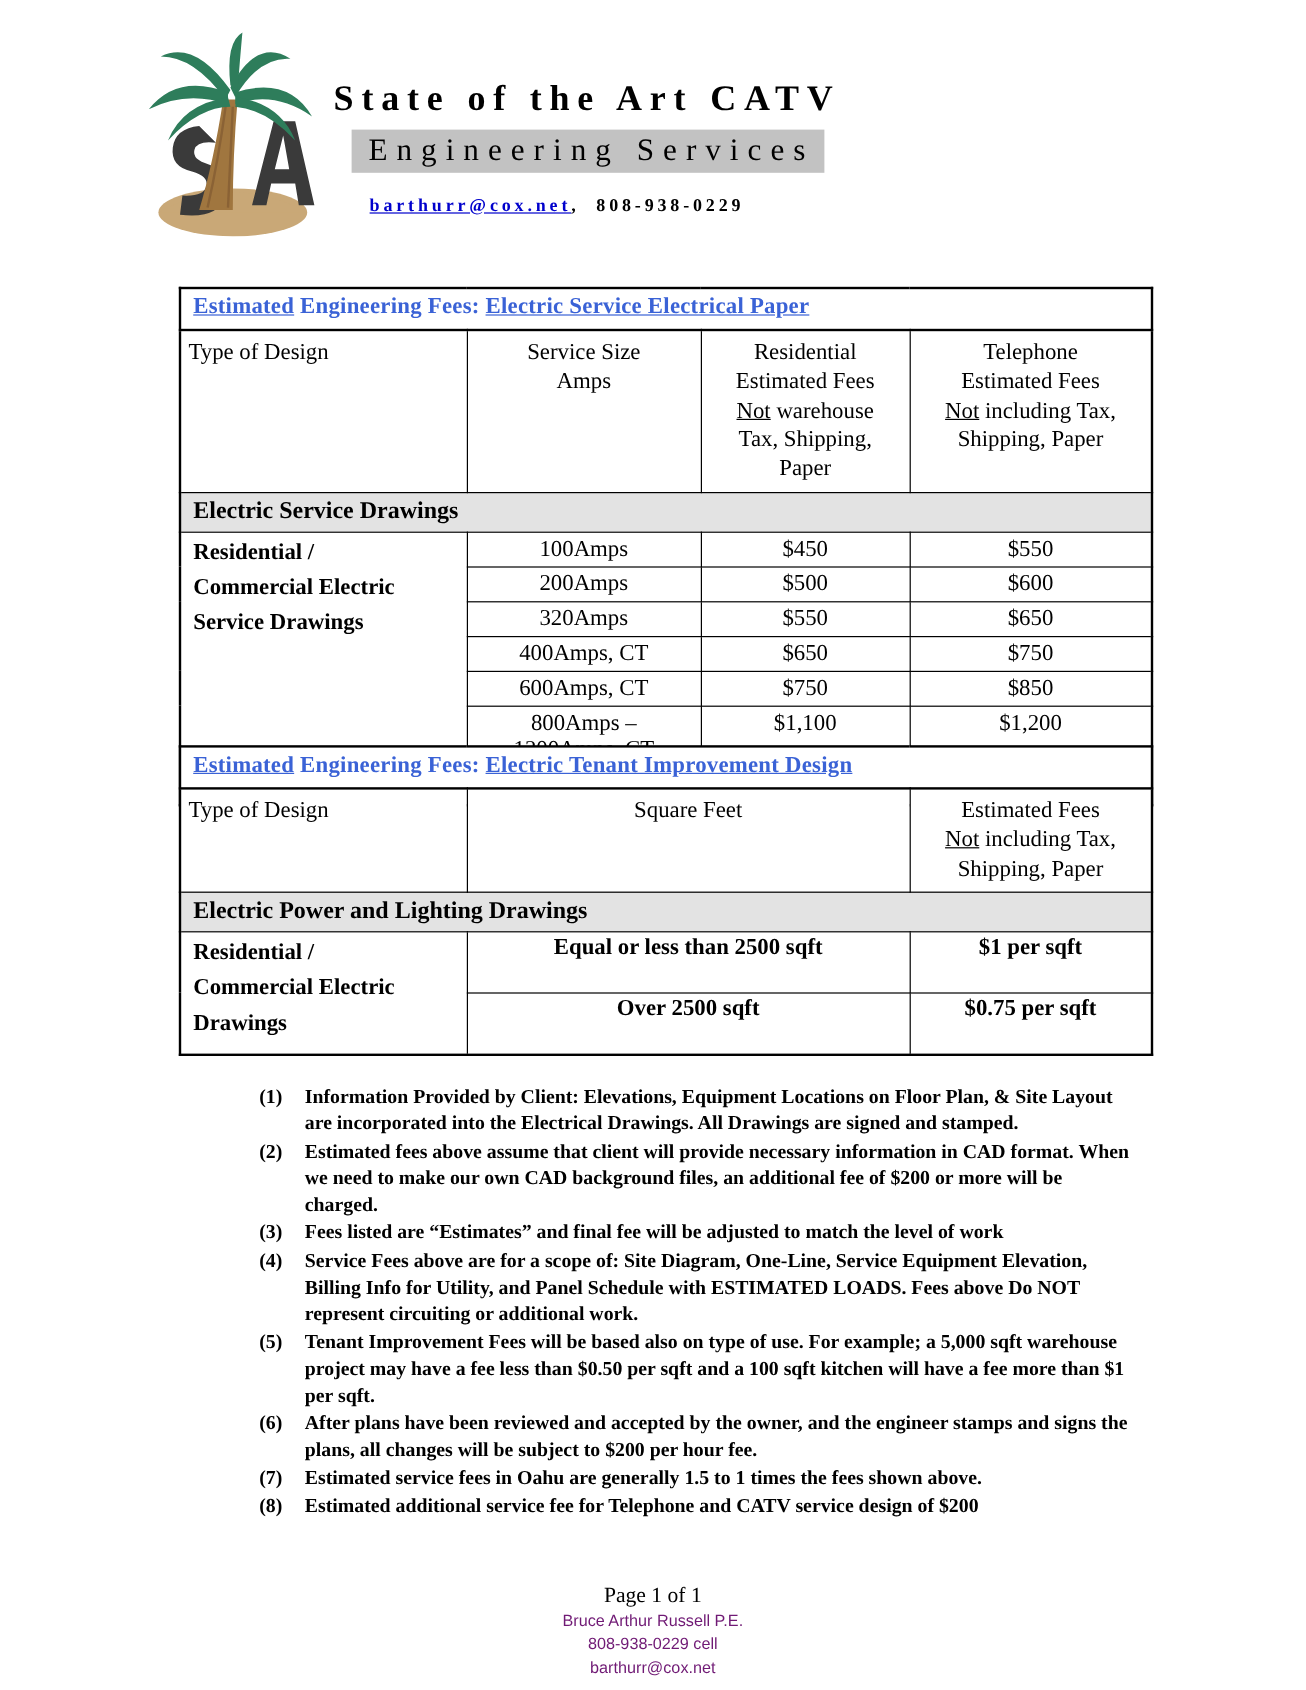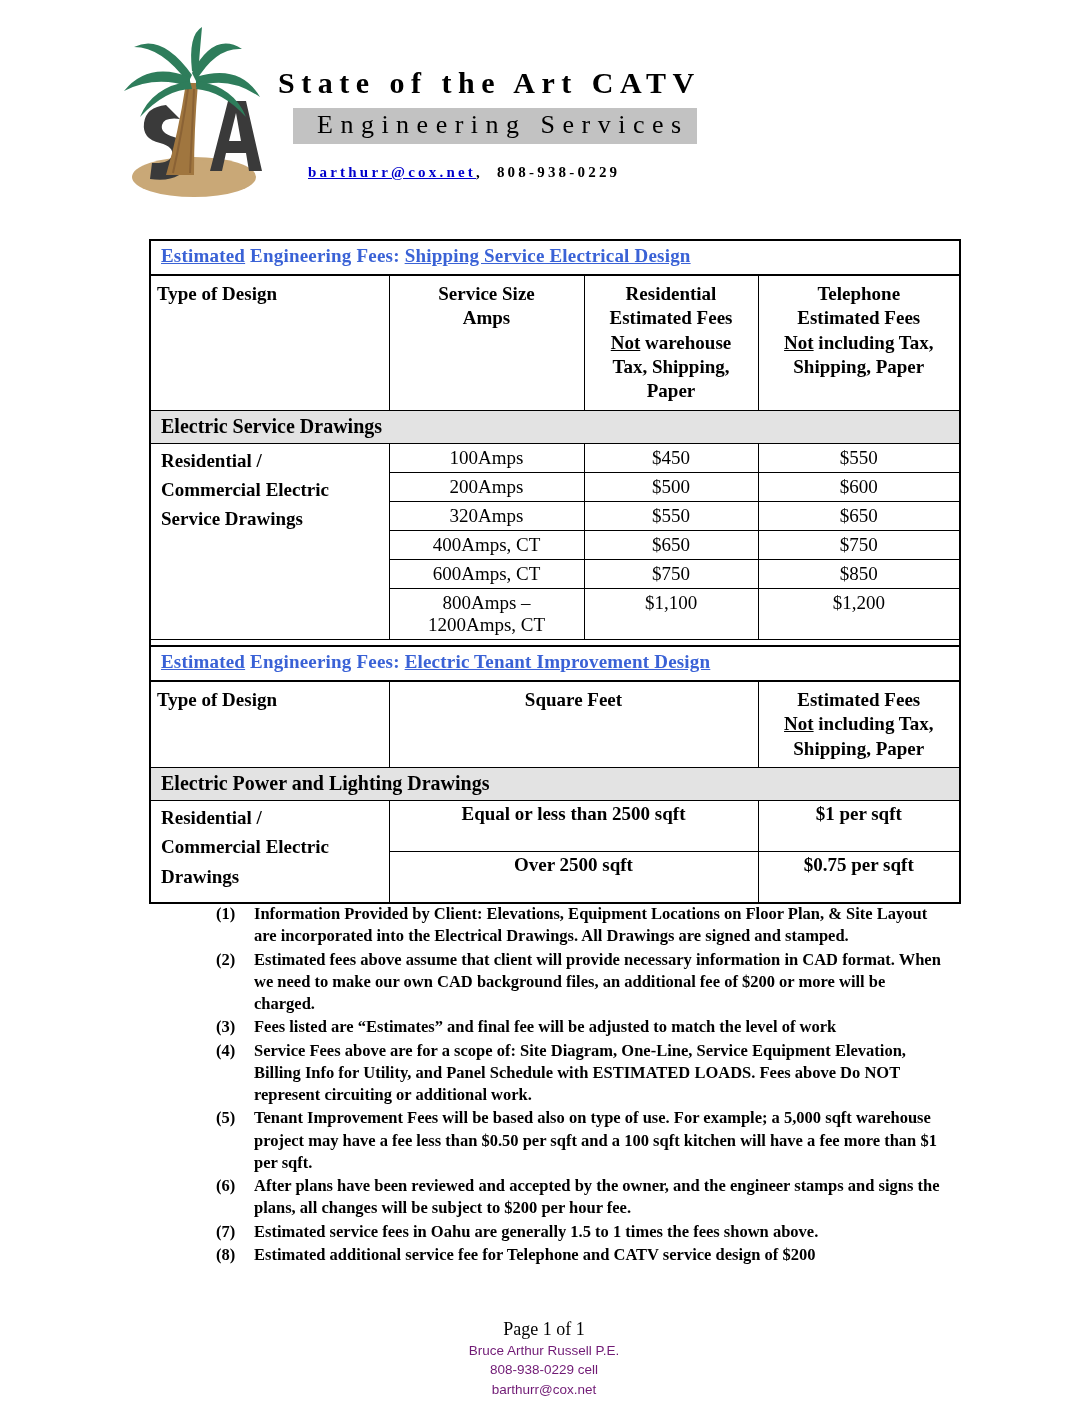--- a/index.html
+++ b/index.html
@@ -44,21 +44,21 @@
     position: absolute;
     left: 293px;
     top: 108px;
     white-space: nowrap;
   }
   .company-sub {
     display: inline-block;
     background: #c2c2c2;
     font-size: 26px;
     letter-spacing: 7.5px;
-    padding: 2px 8px 4px 24px;
+    padding: 2px 8px 4px 14px;
     font-family: "Liberation Serif", "DejaVu Serif", serif;
   }
   .contact-line {
     position: absolute;
     left: 308px;
     top: 164px;
     font-size: 15px;
     font-weight: bold;
     letter-spacing: 3.2px;
     white-space: nowrap;
@@ -75,21 +75,21 @@
   
   .fee-table {
     position: absolute;
     left: 149px;
     width: 810px;
     border-collapse: collapse;
     table-layout: fixed;
     border: 2px solid #000;
   }
   #table-service { top: 239px; }
-  #table-ti      { top: 645px; }
+  #table-ti      { top: 621px; }
 
   .fee-table td {
     border: 1px solid #000;
     padding: 2px 6px;
     font-size: 19px;
     vertical-align: top;
     background: #ffffff;
   }
 
   .title-cell {
@@ -97,21 +97,21 @@
     padding: 4px 8px 7px 10px !important;
     font-size: 23px;
     font-weight: bold;
     color: #3a62d6;
     letter-spacing: 0.2px;
     white-space: nowrap;
   }
   .title-cell .u { text-decoration: underline; }
 
   .hdr-cell {
-    font-weight: bold;
+    font-weight: normal;
     font-size: 19.5px;
     line-height: 1.28;
     padding-top: 6px !important;
     padding-bottom: 6px !important;
     margin-top: 35px;
   }
   .hdr-left   { text-align: left; }
   .hdr-center { text-align: center; }
   .hdr-cell .u { text-decoration: underline; }
 
@@ -241,21 +241,21 @@
 
 <table class="fee-table" id="table-service">
   <colgroup>
     <col style="width:239px">
     <col style="width:195px">
     <col style="width:174px">
     <col style="width:202px">
   </colgroup>
   <tbody>
     <tr>
-      <td class="title-cell" colspan="4"><span class="u">Estimated</span><span> Engineering Fees: </span><span class="u">Shipping Service Electrical Design</span></td>
+      <td class="title-cell" colspan="4"><span class="u">Estimated</span><span> Engineering Fees: </span><span class="u">Electric Service Electrical Paper</span></td>
     </tr>
 
     <tr>
       <td class="hdr-cell hdr-left">Type of Design</td>
       <td class="hdr-cell hdr-center">
         <span>Service Size</span><br>
         <span>Amps</span>
       </td>
       <td class="hdr-cell hdr-center">
         <span>Residential</span><br>

